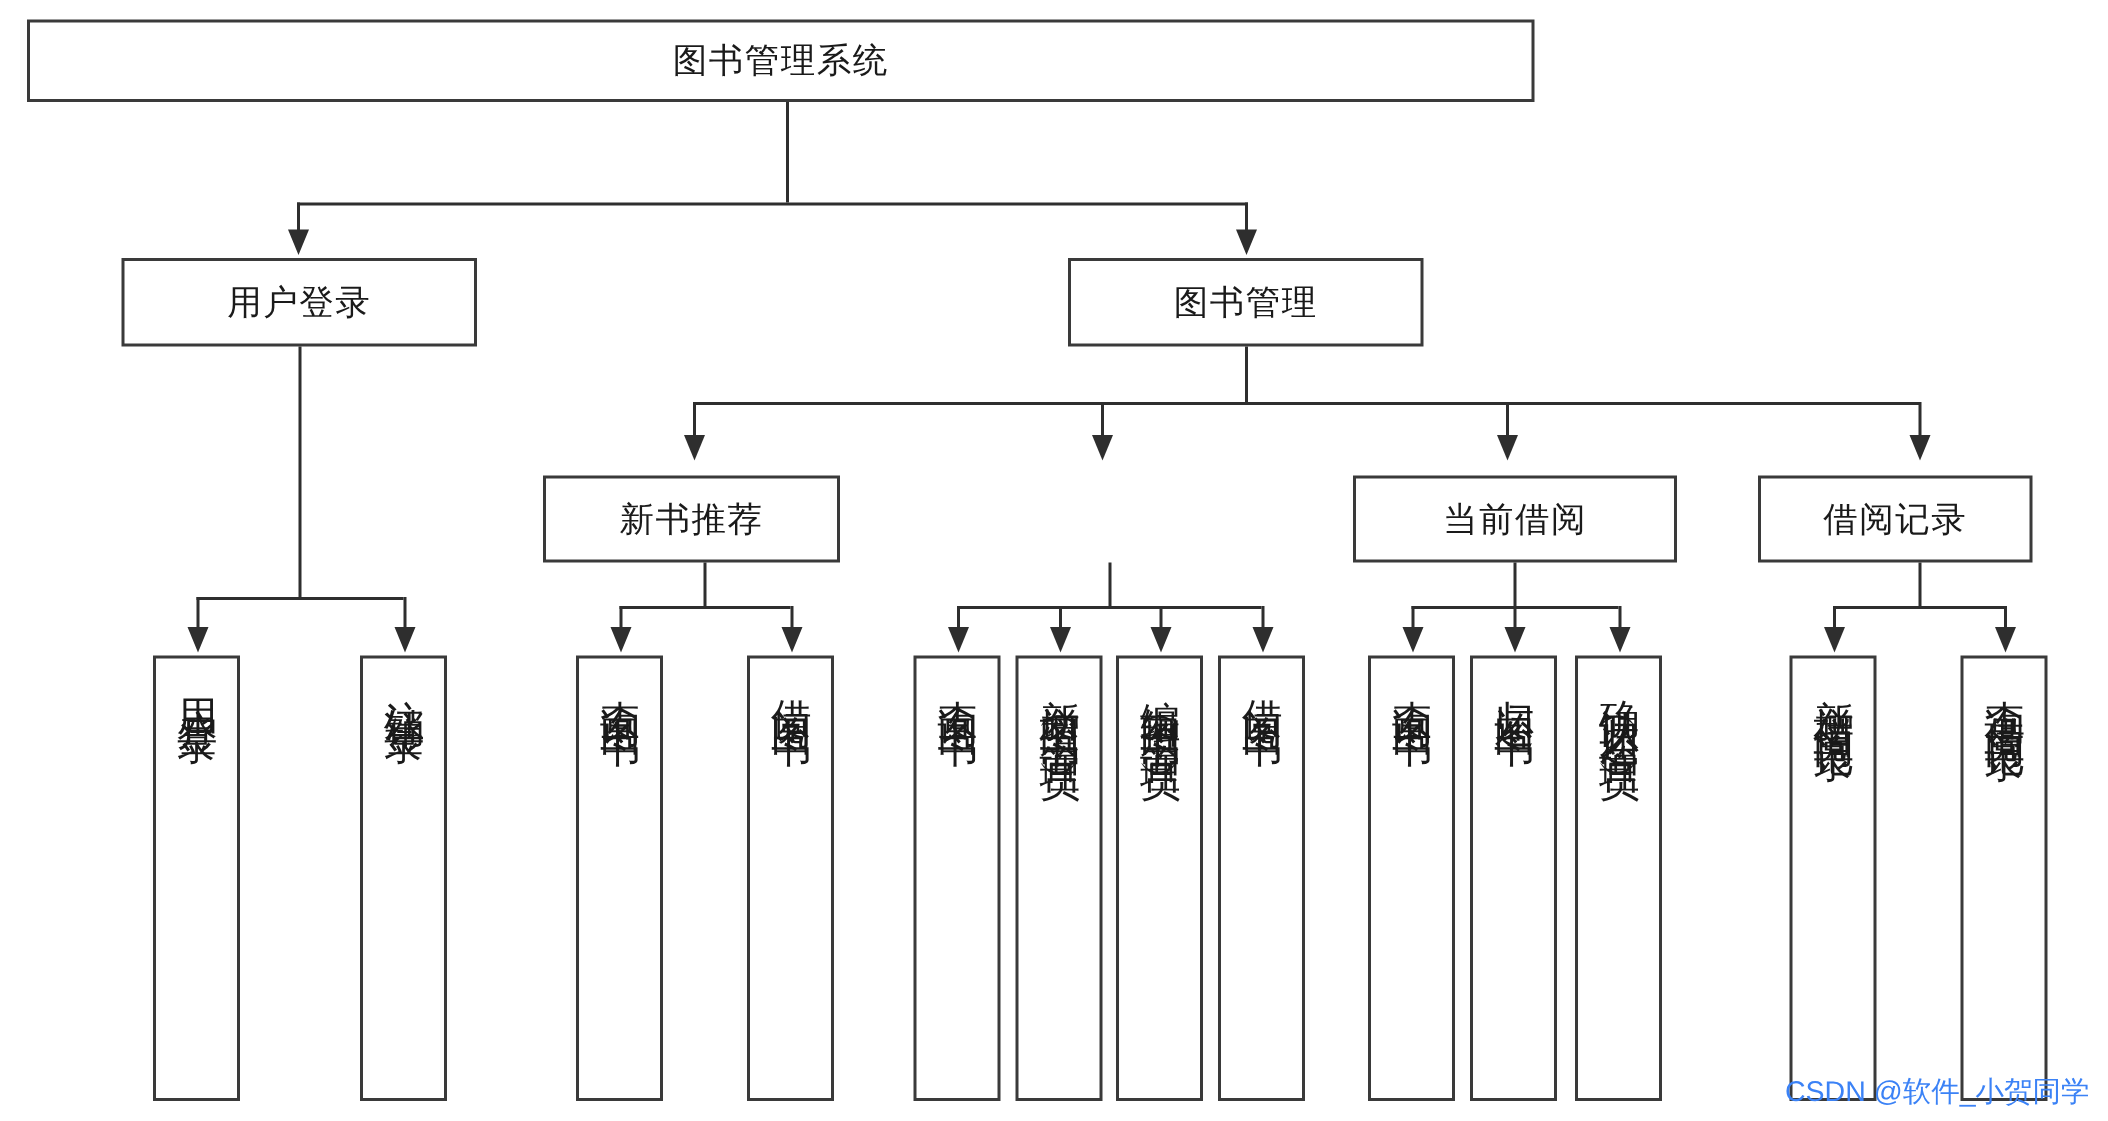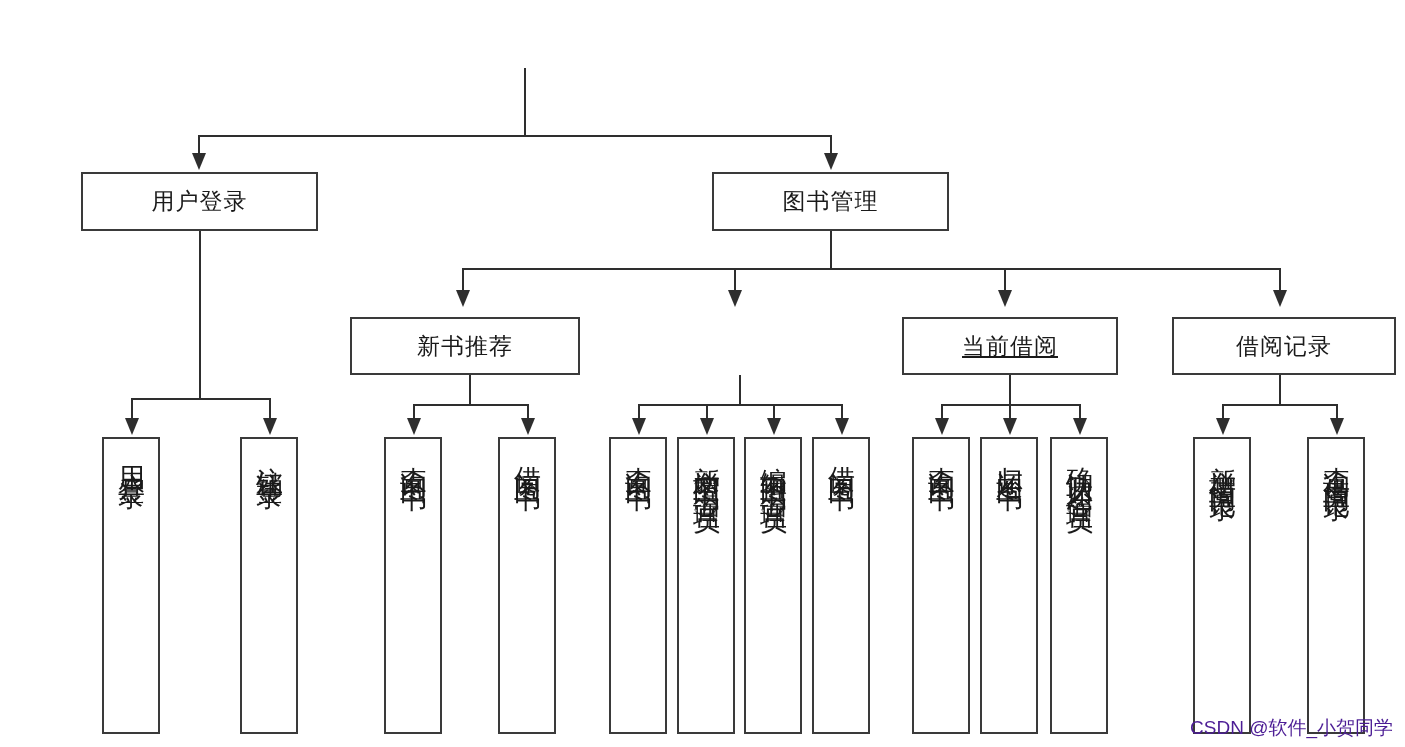--- a/index.html
+++ b/index.html
@@ -53,30 +53,33 @@
     border-left:7px solid transparent;
     border-right:7px solid transparent;
     border-top:17px solid #2e2e2e;
   }
 
   
   #watermark{
     position:absolute;
     right:12px;bottom:6px;
     font-size:19px;
-    color:#4c1d95;
+    color:#3b82f6;
     white-space:nowrap;
     pointer-events:none;
   }
 </style>
 </head>
 <body>
 
 <div id="canvas">
 
+  <div class="node h" style="left:18px;top:13px;width:1005px;height:55px;">
+    <span>图书管理系统</span>
+  </div>
 
   <div class="ln v" style="left:524px;top:68px;height:67px;"></div>
 
   <div class="ln h" style="left:198px;top:135px;width:634px;"></div>
   <div class="ln v" style="left:198px;top:135px;height:22px;"></div>
   <div class="arrow" style="left:192px;top:153px;"></div>
   <div class="ln v" style="left:830px;top:135px;height:22px;"></div>
   <div class="arrow" style="left:824px;top:153px;"></div>
 
   <div class="node h" style="left:81px;top:172px;width:237px;height:59px;">
@@ -97,27 +100,27 @@
   <div class="ln h" style="left:462px;top:268px;width:818px;"></div>
   <div class="ln v" style="left:462px;top:268px;height:25px;"></div>
   <div class="arrow" style="left:456px;top:290px;"></div>
   <div class="ln v" style="left:734px;top:268px;height:25px;"></div>
   <div class="arrow" style="left:728px;top:290px;"></div>
   <div class="ln v" style="left:1004px;top:268px;height:25px;"></div>
   <div class="arrow" style="left:998px;top:290px;"></div>
   <div class="ln v" style="left:1279px;top:268px;height:25px;"></div>
   <div class="arrow" style="left:1273px;top:290px;"></div>
 
-  <div class="node h" style="left:350px;top:317px;width:230px;height:58px;">
+  <div class="node h" style="left:362px;top:317px;width:198px;height:58px;">
     <span>新书推荐</span>
   </div>
-  <div class="node h" style="left:902px;top:317px;width:216px;height:58px;text-decoration:underline;">
+  <div class="node h" style="left:902px;top:317px;width:216px;height:58px;">
     <span>当前借阅</span>
   </div>
-  <div class="node h" style="left:1172px;top:317px;width:224px;height:58px;text-align:center;">
+  <div class="node h" style="left:1172px;top:317px;width:183px;height:58px;text-align:center;">
     <span>借阅记录</span>
   </div>
 
   <div class="ln v" style="left:469px;top:375px;height:29px;"></div>
   <div class="ln h" style="left:413px;top:404px;width:114px;"></div>
   <div class="ln v" style="left:413px;top:404px;height:16px;"></div>
   <div class="arrow" style="left:407px;top:418px;"></div>
   <div class="ln v" style="left:527px;top:404px;height:16px;"></div>
   <div class="arrow" style="left:521px;top:418px;"></div>
 

